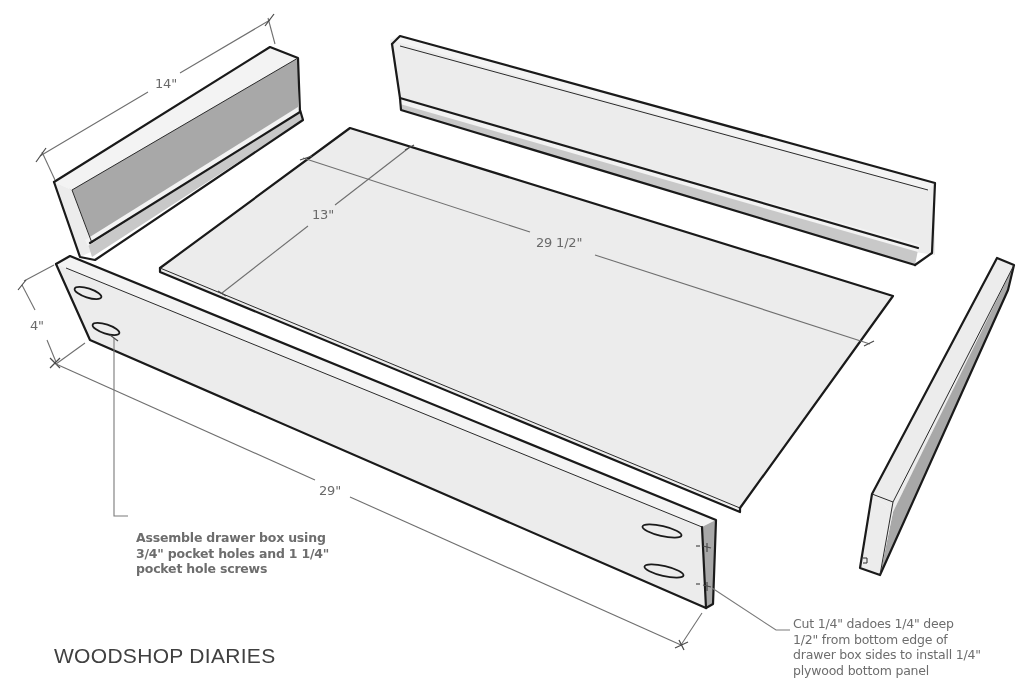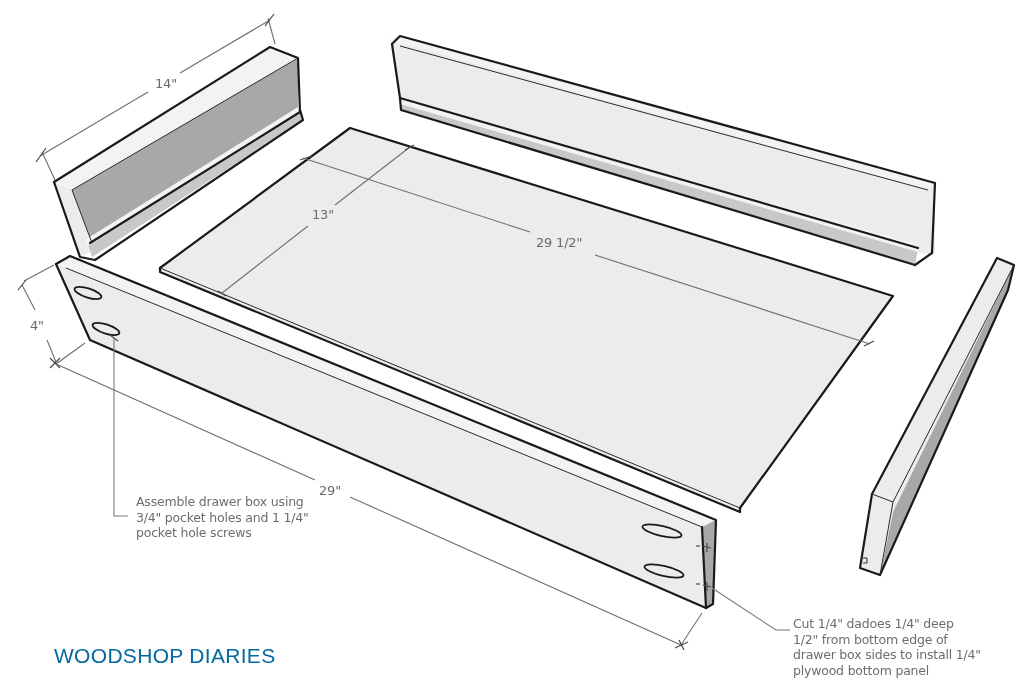--- a/index.html
+++ b/index.html
@@ -17,21 +17,21 @@
     .dim-label {
       position: absolute; font-family: "DejaVu Sans", sans-serif; font-size: 13px;
       color: #6a6a6a; background: transparent; white-space: nowrap; letter-spacing: -0.2px;
     }
     .note {
       position: absolute; font-family: "DejaVu Sans", sans-serif; font-size: 12.5px;
       line-height: 15.5px; color: #6d6d6d; white-space: pre-line; letter-spacing: -0.2px;
     }
     .brand {
       position: absolute; left: 54px; top: 644px; font-family: "Liberation Sans", sans-serif;
-      font-size: 21px; color: #0369a1; letter-spacing: 0.3px; font-weight: 300;
+      font-size: 21px; color: #404040; letter-spacing: 0.3px; font-weight: 300;
     }
   </style>
 </head>
 <body>
 
 <svg id="canvas" viewBox="0 0 1024 695" xmlns="http://www.w3.org/2000/svg">
 
   <g>
 
     <polygon class="face-dark" points="68,185 270,48 298,60 298,113 95,247 90,240"></polygon>
@@ -150,21 +150,21 @@
     <polyline class="leader" points="712,588 776,630 790,630"></polyline>
   </g>
 </svg>
 
 <div class="dim-label" style="left:155px; top:76px;">14"</div>
 <div class="dim-label" style="left:312px; top:207px;">13"</div>
 <div class="dim-label" style="left:536px; top:235px;">29 1/2"</div>
 <div class="dim-label" style="left:30px; top:318px;">4"</div>
 <div class="dim-label" style="left:319px; top:483px;">29"</div>
 
-<div class="note" style="left:136px; top:494px;">Assemble drawer box using
+<div class="note" style="left:136px; top:530px;font-weight:bold;">Assemble drawer box using
 3/4" pocket holes and 1 1/4"
 pocket hole screws</div>
 <div class="note" style="left:793px; top:616px;">Cut 1/4" dadoes 1/4" deep
 1/2" from bottom edge of
 drawer box sides to install 1/4"
 plywood bottom panel</div>
 
 <div class="brand">WOODSHOP DIARIES</div>
 
 </body></html>

